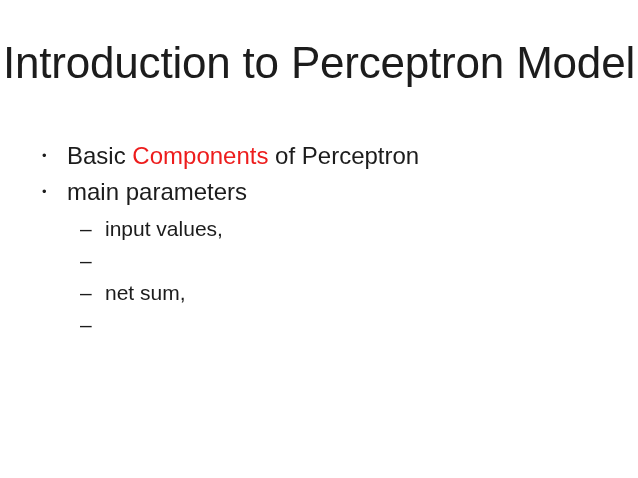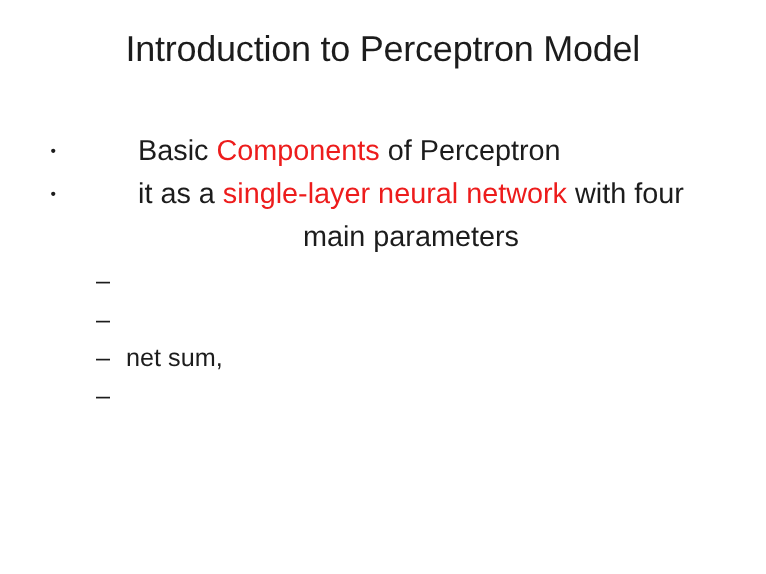--- a/index.html
+++ b/index.html
@@ -15,23 +15,23 @@
     position: relative;
     width: 638px;
     height: 478px;
     background: var(--background);
     font-family: "Liberation Sans", sans-serif;
     color: var(--text);
     overflow: hidden;
     box-sizing: border-box;
   }
   .title {
-    padding-top: 22px;
+    padding-top: 34px;
     text-align: center;
-    font-size: 30px;
+    font-size: 44px;
     line-height: 1.3;
     letter-spacing: -0.2px;
     white-space: nowrap;
   }
   .content {
     margin-top: 47px;
     padding-left: 42px;
   }
   .bullet {
     display: flex;
@@ -41,21 +41,20 @@
   }
   .bullet .marker {
     flex: 0 0 25px;
     width: 25px;
     font-size: 13px;
     line-height: 36px;
     color: var(--text);
   }
   .bullet .text {
     white-space: nowrap;
-    margin-left: 48px;
   }
   .accent {
     color: var(--accent);
   }
   .sub-list {
     margin-top: 3px;
   }
   .sub-bullet {
     display: flex;
     align-items: flex-start;
@@ -83,33 +82,31 @@
     <div class="bullet">
       <span class="marker">•</span>
       <span class="text">
         <span>Basic </span><span class="accent">Components</span><span> of Perceptron</span>
       </span>
     </div>
 
     <div class="bullet">
       <span class="marker">•</span>
       <span class="text">
-        <span style="display:block;">
-          <span>it as a </span><span class="accent">single-layer neural network</span><span> with four</span>
-        </span>
         <span style="display:block;text-align:center;">
           <span>main parameters</span>
         </span>
       </span>
     </div>
 
     <div class="sub-list">
 
       <div class="sub-bullet">
         <span class="marker">–</span>
+        <span>input values,</span>
       </div>
 
       <div class="sub-bullet">
         <span class="marker">–</span>
       </div>
 
       <div class="sub-bullet">
         <span class="marker">–</span>
         <span>net sum,</span>
       </div>

